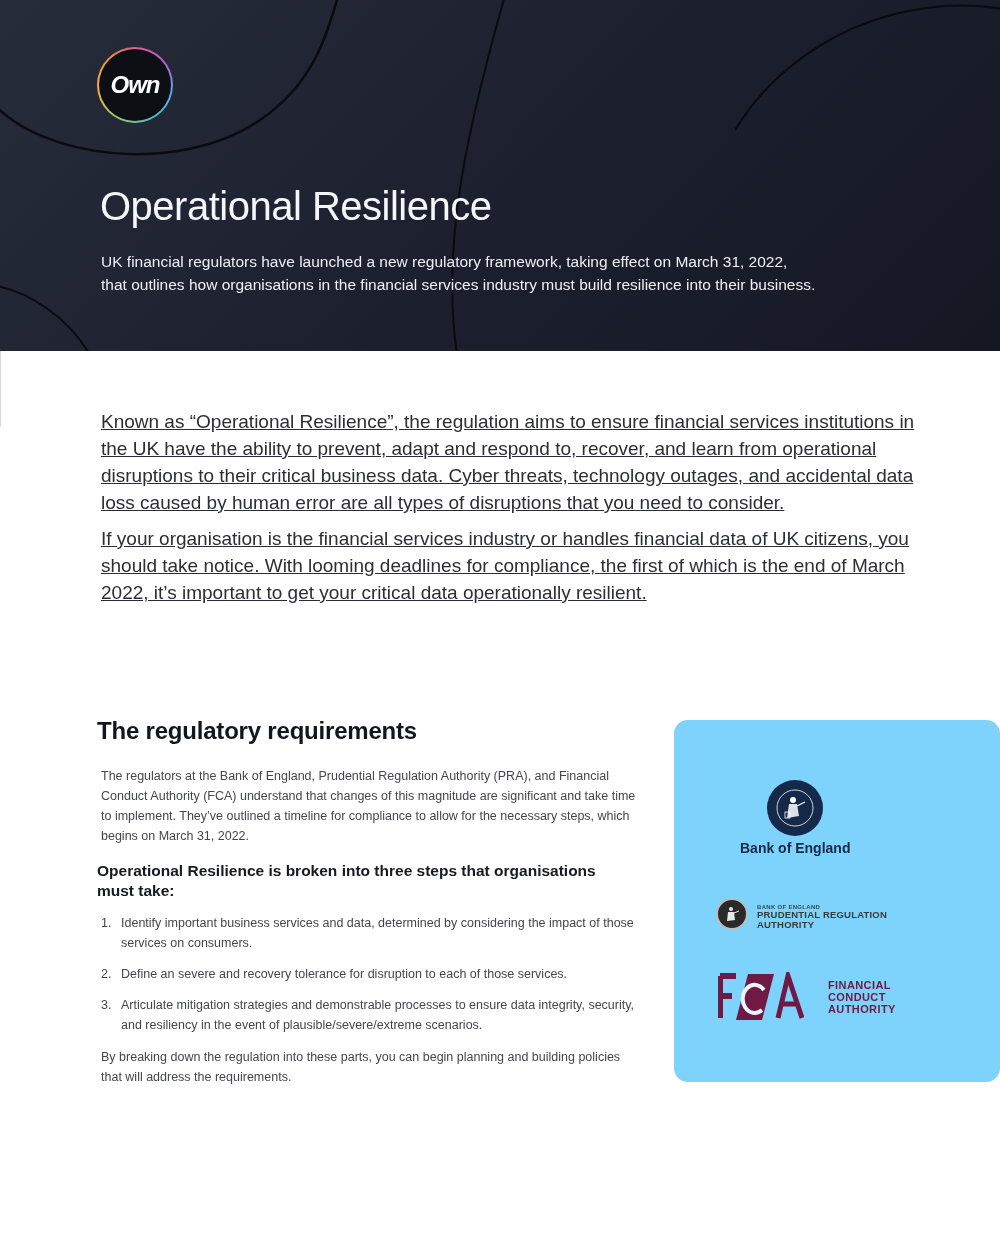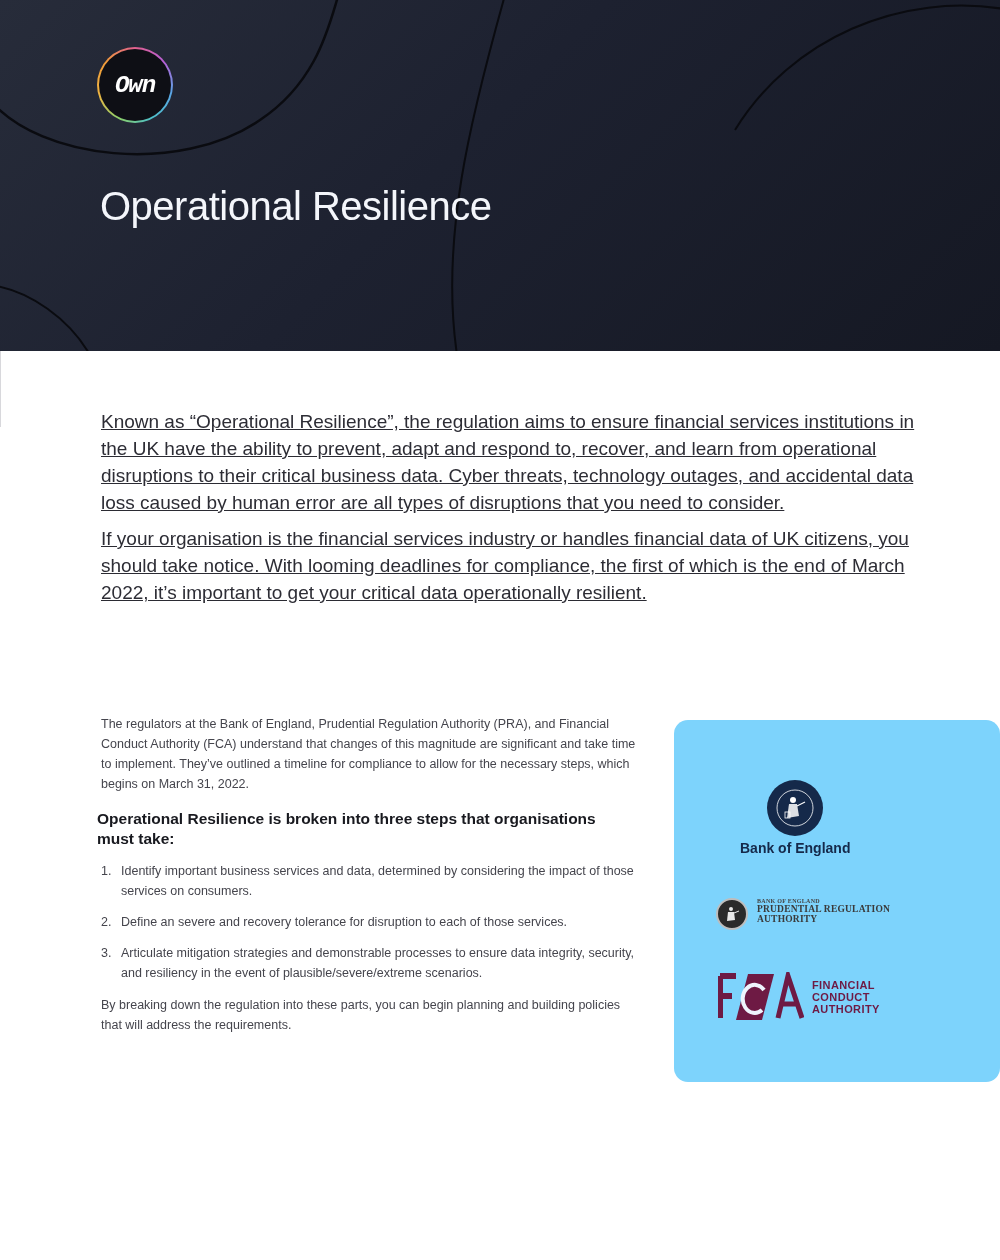--- a/index.html
+++ b/index.html
@@ -14,21 +14,21 @@
     }
     .hero svg.arcs { position: absolute; left: 0; top: 0; width: 1000px; height: 351px; }
     .logo {
       position: absolute; left: 97px; top: 47px; width: 76px; height: 76px; border-radius: 50%;
       background: conic-gradient(from 0deg, #e0608f, #b65fd6, #5aa6e6, #4ec0c8, #8ccf6a, #f0b442, #f09a3a, #e0608f);
       padding: 2px;
     }
     .logo-inner {
       width: 100%; height: 100%; border-radius: 50%; background: #0e0f15;
       display: flex; align-items: center; justify-content: center;
-      color: #ffffff; font-family: Liberation Mono, monospace; font-style: italic; font-weight: bold;
+      color: #ffffff; font-family: Liberation Sans, sans-serif; font-style: italic; font-weight: bold;
       font-size: 24px; letter-spacing: -1px;
     }
     .hero-title {
       position: absolute; left: 100px; top: 170px; color: #f4f6fb;
       font-size: 40px; font-weight: normal; letter-spacing: -0.5px; line-height: 72px;
       font-family: "Liberation Sans", sans-serif;
     }
     .hero-sub {
       position: absolute; left: 101px; top: 250px; width: 820px; color: #eef0f5;
       font-size: 15.5px; line-height: 23px;
@@ -49,54 +49,57 @@
     .req ol { list-style: none; margin-left: 4px; }
     .req ol li { display: flex; font-size: 12.5px; line-height: 20px; color: #45454d; margin-bottom: 11px; }
     .req ol li .num { width: 20px; flex: none; }
     .req p.closing { margin-top: 12px; }
 
     
     .panel { position: absolute; left: 674px; top: 720px; width: 326px; height: 362px; background: #7dd3fc; border-radius: 14px; }
     .boe { position: absolute; left: 66px; top: 60px; width: 110px; text-align: center; }
     .boe-seal { width: 56px; height: 56px; border-radius: 50%; background: #15294a; margin: 0 auto 4px auto; display: flex; align-items: center; justify-content: center; }
     .boe-name { font-size: 14px; font-weight: bold; color: #15294a; white-space: nowrap; }
-    .pra { position: absolute; left: 42px; top: 178px; display: flex; align-items: flex-start; font-family: Liberation Serif, serif; }
+    .pra { position: absolute; left: 42px; top: 178px; display: flex; align-items: flex-end; }
     .pra-seal { width: 32px; height: 32px; border-radius: 50%; background: #2a2a2a; border: 2px solid #bdbdbd; margin-right: 9px; display: flex; align-items: center; justify-content: center; }
     .pra-text .small { font-size: 6px; letter-spacing: 0.3px; color: #444; font-weight: bold; }
     .pra-text .big { font-size: 9.5px; color: #3a3a3a; font-weight: bold; line-height: 10px; letter-spacing: 0.2px; }
-    .fca { position: absolute; left: 44px; top: 252px; display: flex; align-items: center; }
+    .fca { position: absolute; left: 44px; top: 252px; display: flex; align-items: center; gap: 16px; }
     .fca-mark { width: 86px; height: 50px; position: relative; margin-right: 8px; }
     .fca-words { font-size: 11px; font-weight: bold; color: #6e1a44; line-height: 12px; letter-spacing: 0.4px; }
   </style>
 </head>
 <body>
 
 <header class="hero">
   <svg class="arcs" viewBox="0 0 1000 351">
     <path d="M -10 100 C 40 160, 180 175, 260 120 C 320 80, 330 20, 340 -10" fill="none" stroke="#0a0b10" stroke-width="2.5"></path>
     <path d="M 505 -5 C 470 120, 440 240, 457 355" fill="none" stroke="#0a0b10" stroke-width="2"></path>
     <path d="M 735 130 C 790 40, 900 -10, 1010 10" fill="none" stroke="#0a0b10" stroke-width="2"></path>
     <path d="M -10 285 C 30 290, 70 320, 90 355" fill="none" stroke="#0a0b10" stroke-width="2"></path>
   </svg>
   <div class="logo">
     <div class="logo-inner">Own</div>
   </div>
   <h1 class="hero-title">Operational Resilience</h1>
   <div class="hero-sub">
+    <div>UK financial regulators have launched a new regulatory framework, taking effect on March 31, 2022,</div>
+    <div>that outlines how organisations in the financial services industry must build resilience into their business.</div>
   </div>
 </header>
 
 <div class="left-rule"></div>
 
 <section class="intro">
   <p>Known as “Operational Resilience”, the regulation aims to ensure financial services institutions in the UK have the ability to prevent, adapt and respond to, recover, and learn from operational disruptions to their critical business data. Cyber threats, technology outages, and accidental data loss caused by human error are all types of disruptions that you need to consider.</p>
   <p>If your organisation is the financial services industry or handles financial data of UK citizens, you should take notice. With looming deadlines for compliance, the first of which is the end of March 2022, it’s important to get your critical data operationally resilient.</p>
 </section>
 
 <section class="req">
+  <h2>The regulatory requirements</h2>
   <p class="body">The regulators at the Bank of England, Prudential Regulation Authority (PRA), and Financial Conduct Authority (FCA) understand that changes of this magnitude are significant and take time to implement. They’ve outlined a timeline for compliance to allow for the necessary steps, which begins on March 31, 2022.</p>
   <h3>Operational Resilience is broken into three steps that organisations must take:</h3>
   <ol>
     <li>
       <span class="num">1.</span>
       <span>Identify important business services and data, determined by considering the impact of those services on consumers.</span>
     </li>
     <li>
       <span class="num">2.</span>
       <span>Define an severe and recovery tolerance for disruption to each of those services.</span>

